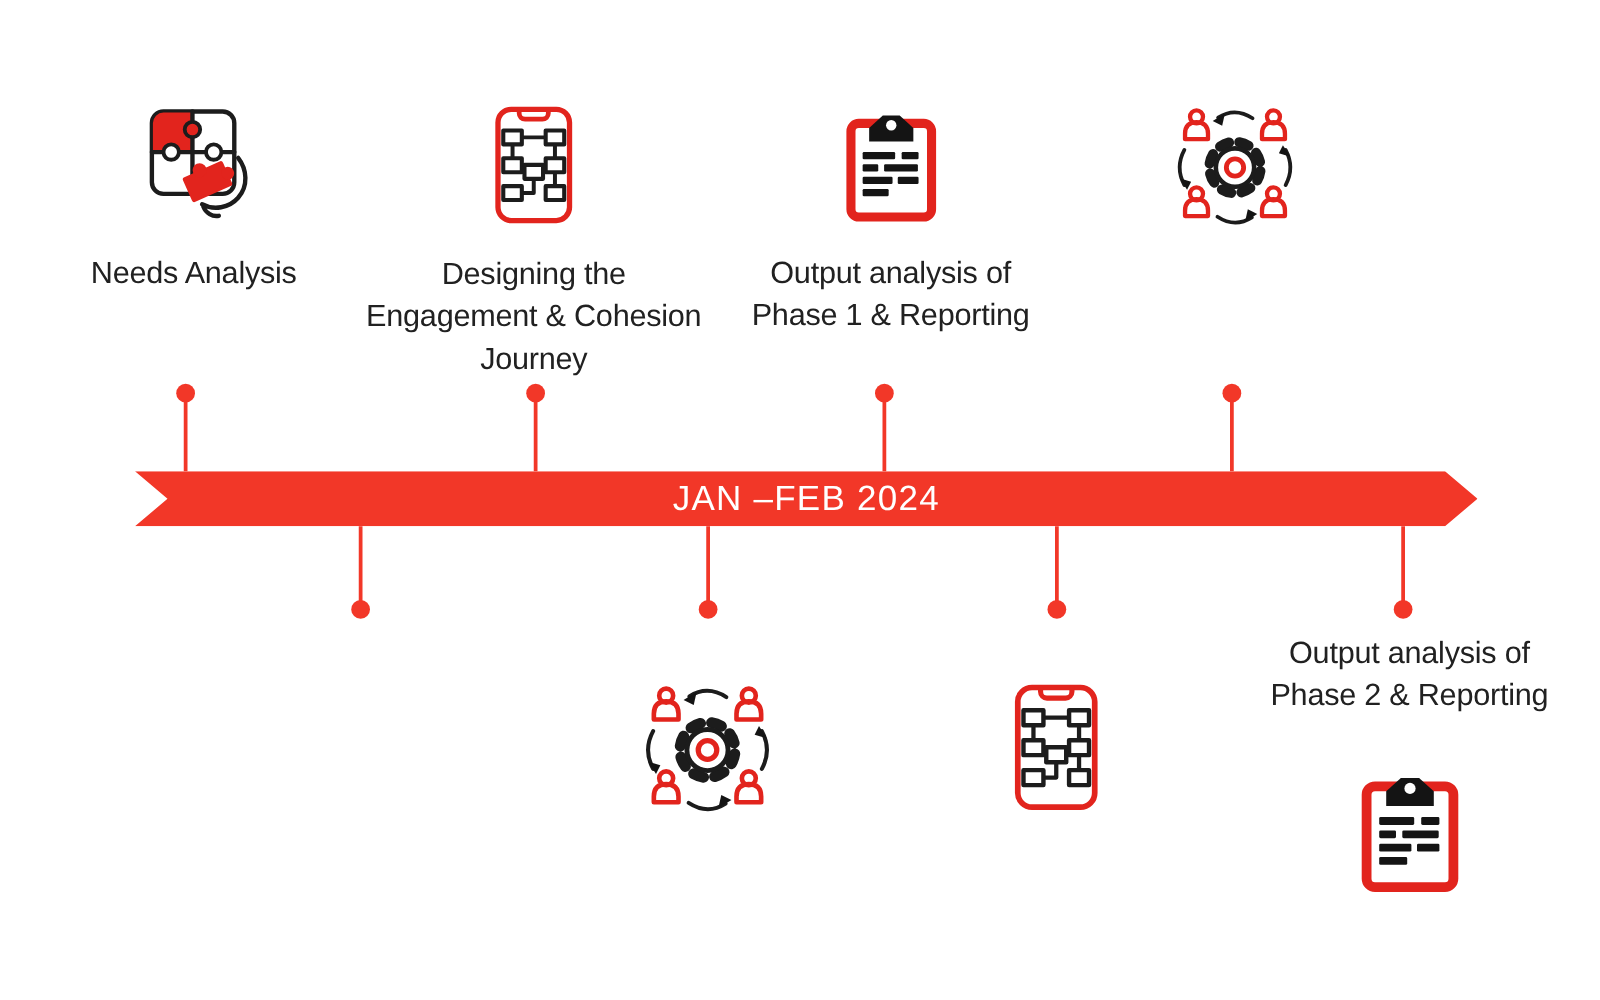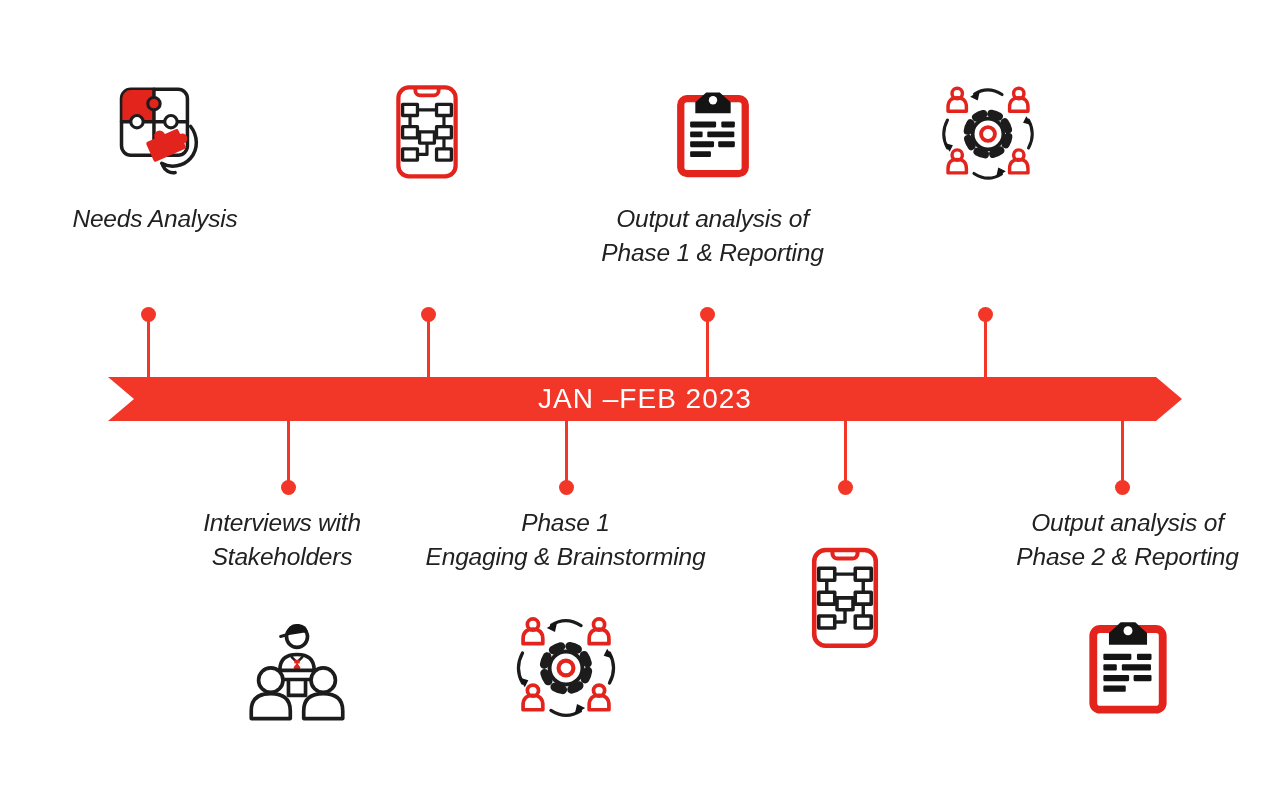--- a/index.html
+++ b/index.html
@@ -30,21 +30,21 @@
   .conn-top .line{top:13px;height:57px;}
   .conn-bottom{top:421px;height:74px;}
   .conn-bottom .line{top:0;height:60px;}
   .conn-bottom .dot{top:59px;}
   
   .milestone{position:absolute;display:flex;flex-direction:column;align-items:center;}
   .milestone .icon{display:block;}
   .milestone .icon svg{display:block;}
   .label{
     white-space:pre-line;text-align:center;font-size:24.5px;line-height:1.38;
-    color:var(--text,#212121);letter-spacing:-0.2px;font-style:italic;
+    color:var(--text,#212121);letter-spacing:-0.2px;
   }
   .milestone.top .label{margin-top:17px;}
   .milestone.bottom .icon{margin-top:36px;}
   
   .ks{stroke:var(--ink,#1c1c1c);stroke-width:3.4;stroke-linecap:round;stroke-linejoin:round;}
   .ks2{stroke:var(--ink,#1c1c1c);stroke-linecap:round;stroke-linejoin:round;}
   .rs{stroke:var(--icon-red,#e2241d);stroke-linecap:round;stroke-linejoin:round;}
   .rf{fill:var(--icon-red,#e2241d);}
 </style>
 </head>
@@ -161,21 +161,21 @@
     </symbol>
   </defs>
 </svg>
 
 <div class="canvas">
 
   <div class="banner">
     <svg viewBox="0 0 1074 44" preserveAspectRatio="none">
       <path class="banner-shape" d="M0,0 H1048 L1074,22 L1048,44 H0 L26,22 Z"></path>
     </svg>
-    <div class="banner-label">JAN –FEB 2023</div>
+    <div class="banner-label">JAN –FEB 2024</div>
   </div>
 
   <div class="conn conn-top" style="left:140px">
       <span class="dot"></span>
       <span class="line"></span>
     </div>
   <div class="conn conn-top" style="left:420px">
       <span class="dot"></span>
       <span class="line"></span>
     </div>
@@ -212,50 +212,42 @@
         </svg>
       </span>
     <div class="label">Needs Analysis</div>
   </div>
   <div class="milestone top" style="left:272px;top:80px;width:310px">
     <span class="icon">
         <svg width="106" height="106">
           <use href="#sym-flowchart"></use>
         </svg>
       </span>
+    <div class="label">Designing the
+Engagement &amp; Cohesion
+Journey</div>
   </div>
   <div class="milestone top" style="left:560px;top:81px;width:305px">
     <span class="icon">
         <svg width="104" height="104">
           <use href="#sym-clipboard"></use>
         </svg>
       </span>
     <div class="label">Output analysis of
 Phase 1 &amp; Reporting</div>
   </div>
   <div class="milestone top" style="left:835px;top:80px;width:305px">
     <span class="icon">
         <svg width="108" height="108">
           <use href="#sym-peoplegear"></use>
         </svg>
       </span>
   </div>
 
-  <div class="milestone bottom" style="left:132px;top:506px;width:300px">
-    <div class="label">Interviews with
-Stakeholders</div>
-    <span class="icon" style="position:relative;left:15px">
-        <svg width="122" height="122">
-          <use href="#sym-meeting"></use>
-        </svg>
-      </span>
-  </div>
   <div class="milestone bottom" style="left:408px;top:506px;width:315px">
-    <div class="label">Phase 1
-Engaging &amp; Brainstorming</div>
     <span class="icon">
         <svg width="116" height="116">
           <use href="#sym-peoplegear"></use>
         </svg>
       </span>
   </div>
   <div class="milestone bottom" style="left:706px;top:506px;width:300px">
     <span class="icon" style="position:relative;left:-11px">
         <svg width="114" height="114">
           <use href="#sym-flowchart"></use>

